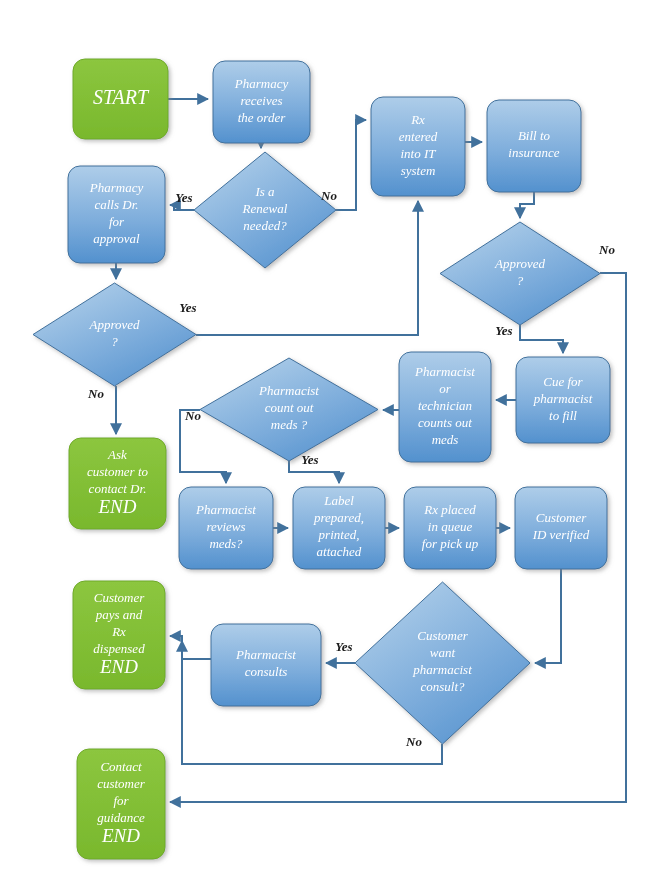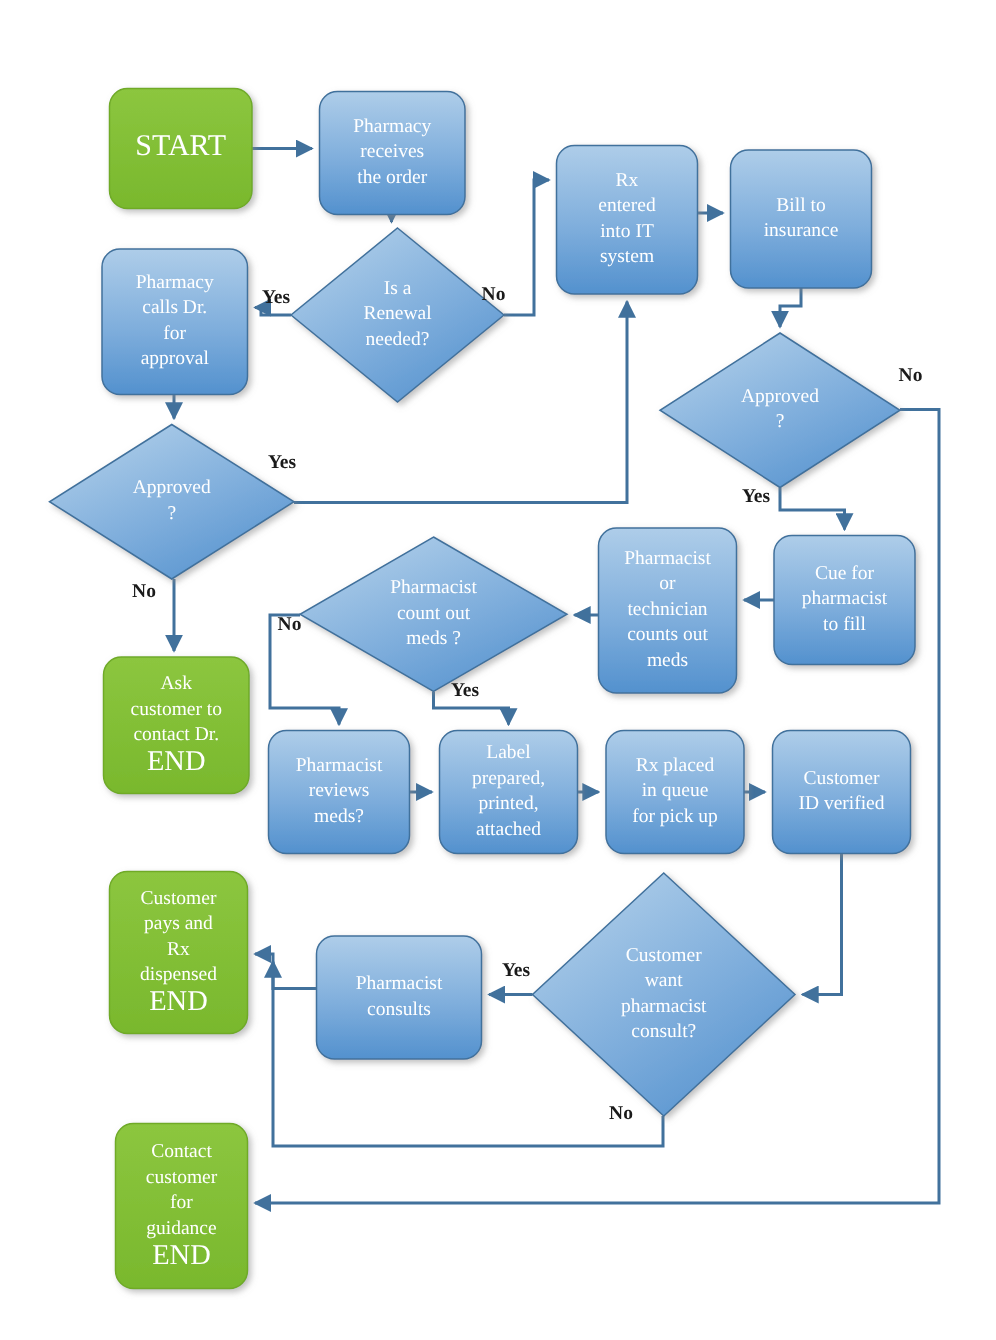--- a/index.html
+++ b/index.html
@@ -1,17 +1,17 @@
 <!DOCTYPE html>
 <html><head>
 <meta charset="utf-8">
 <style>
   html,body{margin:0;padding:0;background:#ffffff;}
   body{width:664px;height:893px;overflow:hidden;font-family:"Liberation Serif",serif;}
-  #chart-root{position:relative;width:664px;height:737px;background:#fff;}
+  #chart-root{position:relative;width:664px;height:737px;background:#fff;font-style:italic;}
   svg{display:block;}
   .node-label{fill:#ffffff;font-family:"Liberation Serif",serif;text-anchor:middle;dominant-baseline:middle;}
   .edge-label{fill:#1a1a1a;font-family:"Liberation Serif",serif;font-weight:bold;font-size:13px;text-anchor:middle;dominant-baseline:middle;}
   .conn{fill:none;stroke:#41719C;stroke-width:2;}
 </style>
 </head>
 <body>
 
 <div id="chart-root">
   <svg id="flow-svg" width="664" height="893" viewBox="0 0 664 893">

